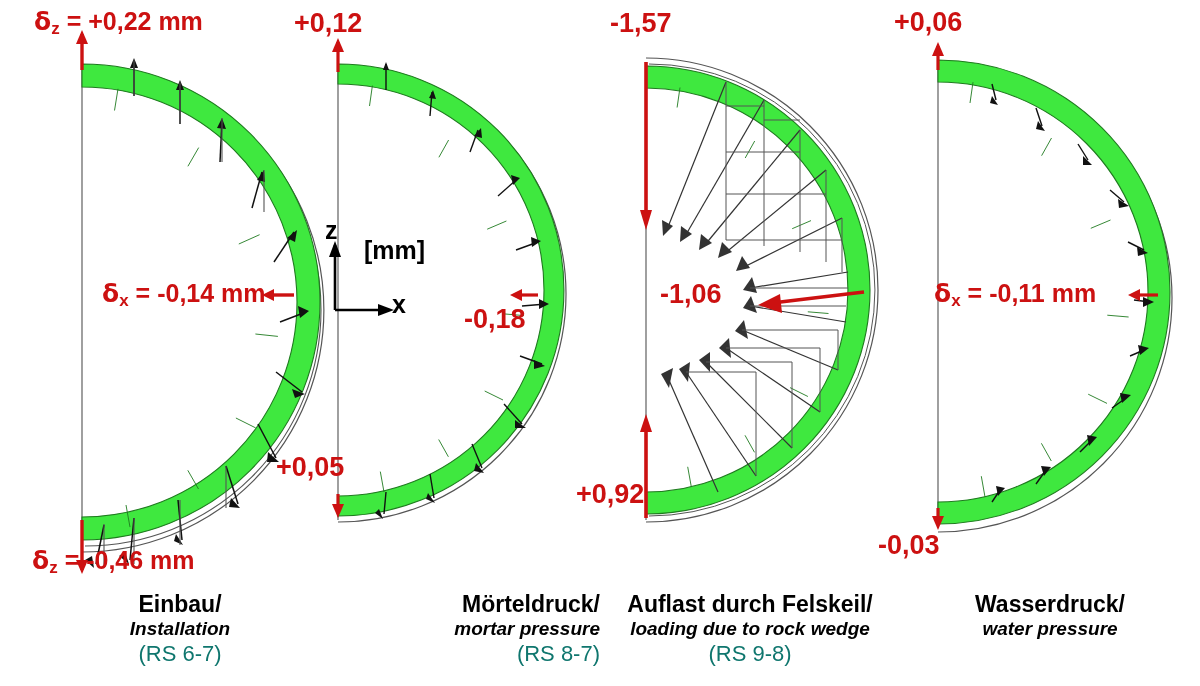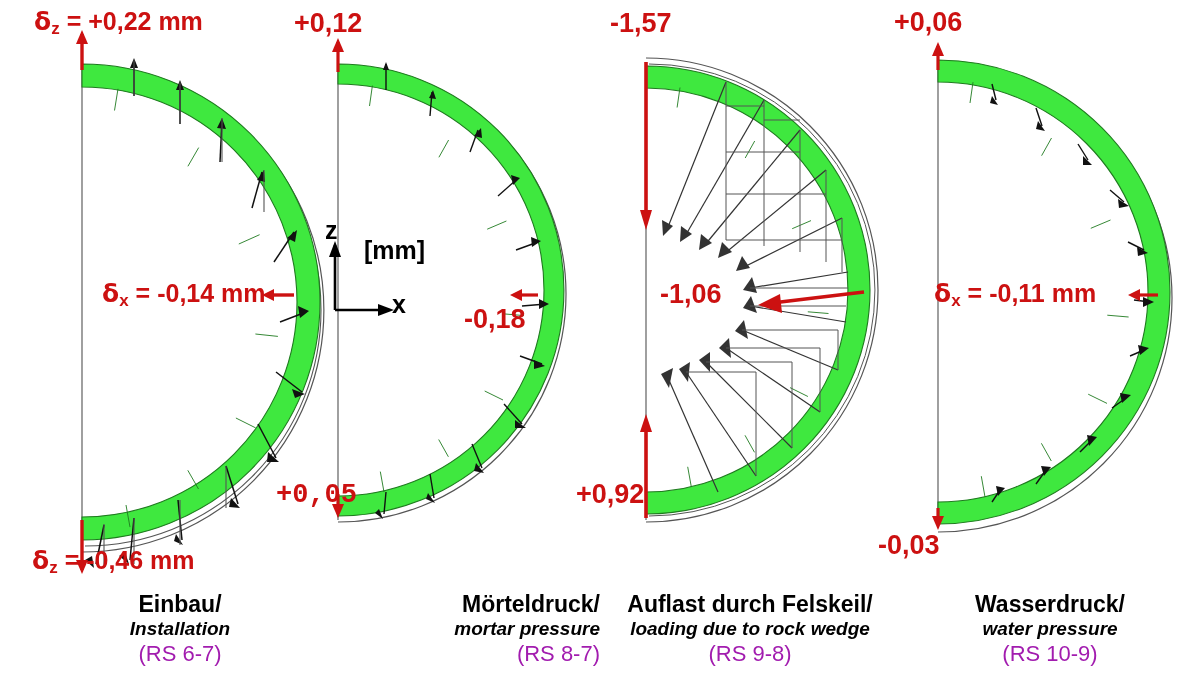--- a/index.html
+++ b/index.html
@@ -19,21 +19,21 @@
   .val{font-size:27px;font-weight:bold;color:#cc1111;}
   .delta{font-size:25px;font-weight:bold;color:#cc1111;}
   .delta .sub{font-size:17px;vertical-align:-0.25em;font-weight:bold;}
   .greek{font-family:"DejaVu Sans", sans-serif;font-weight:bold;}
 
   .axis-lbl{position:absolute;font-weight:bold;font-size:25px;color:#000;}
 
   .caption{position:absolute;text-align:center;line-height:1.18;}
   .cap-de{font-size:23px;font-weight:bold;color:#000;white-space:nowrap;}
   .cap-en{font-size:19px;font-weight:bold;font-style:italic;color:#000;white-space:nowrap;}
-  .cap-rs{font-size:22px;color:#a21caf;white-space:nowrap;}
+  .cap-rs{font-size:22px;color:#0f766e;white-space:nowrap;}
 </style>
 </head>
 <body>
 
 <div id="stage">
 
   <div class="panel" style="left:0px;width:300px;margin-left:30px;">
 
     <svg class="fig" width="300" height="686" viewBox="0 0 300 686">
 
@@ -233,21 +233,21 @@
         <path d="M 222,289 L 210,295 L 222,301 Z" fill="#cc1111"></path>
       </g>
 
       <g>
         <line x1="-215" y1="305" x2="-180" y2="305" stroke="#000" stroke-width="0"></line>
       </g>
     </svg>
 
     <div class="lbl val" style="left:-6px;top:10px;">+0,12</div>
     <div class="lbl val" style="left:164px;top:282px;margin-top:24px;">-0,18</div>
-    <div class="lbl val" style="left:-24px;top:482px;font-family:Liberation Mono, monospace;">+0,05</div>
+    <div class="lbl val" style="left:-24px;top:454px;">+0,05</div>
 
     <div class="caption" style="left:0px;top:591px;width:300px;text-align:right;">
       <div class="cap-de">Mörteldruck/</div>
       <div class="cap-en">mortar pressure</div>
       <div class="cap-rs">(RS 8-7)</div>
     </div>
   </div>
 
   <svg style="position:absolute;left:310px;top:215px;" width="130" height="110" viewBox="0 0 130 110">
     <line x1="25" y1="95" x2="25" y2="30" stroke="#000" stroke-width="2.6"></line>
@@ -464,17 +464,16 @@
 
     <div class="lbl delta" style="left:34px;top:281px;">
       <span class="greek">δ</span><span class="sub">x</span><span> = </span><span>-0,11 mm</span>
     </div>
 
     <div class="lbl val" style="left:-22px;top:532px;">-0,03</div>
 
     <div class="caption" style="left:0px;top:591px;width:300px;">
       <div class="cap-de">Wasserdruck/</div>
       <div class="cap-en">water pressure</div>
-      <div class="cap-rs">(RS 10-9)</div>
     </div>
   </div>
 
 </div>
 
 </body></html>

